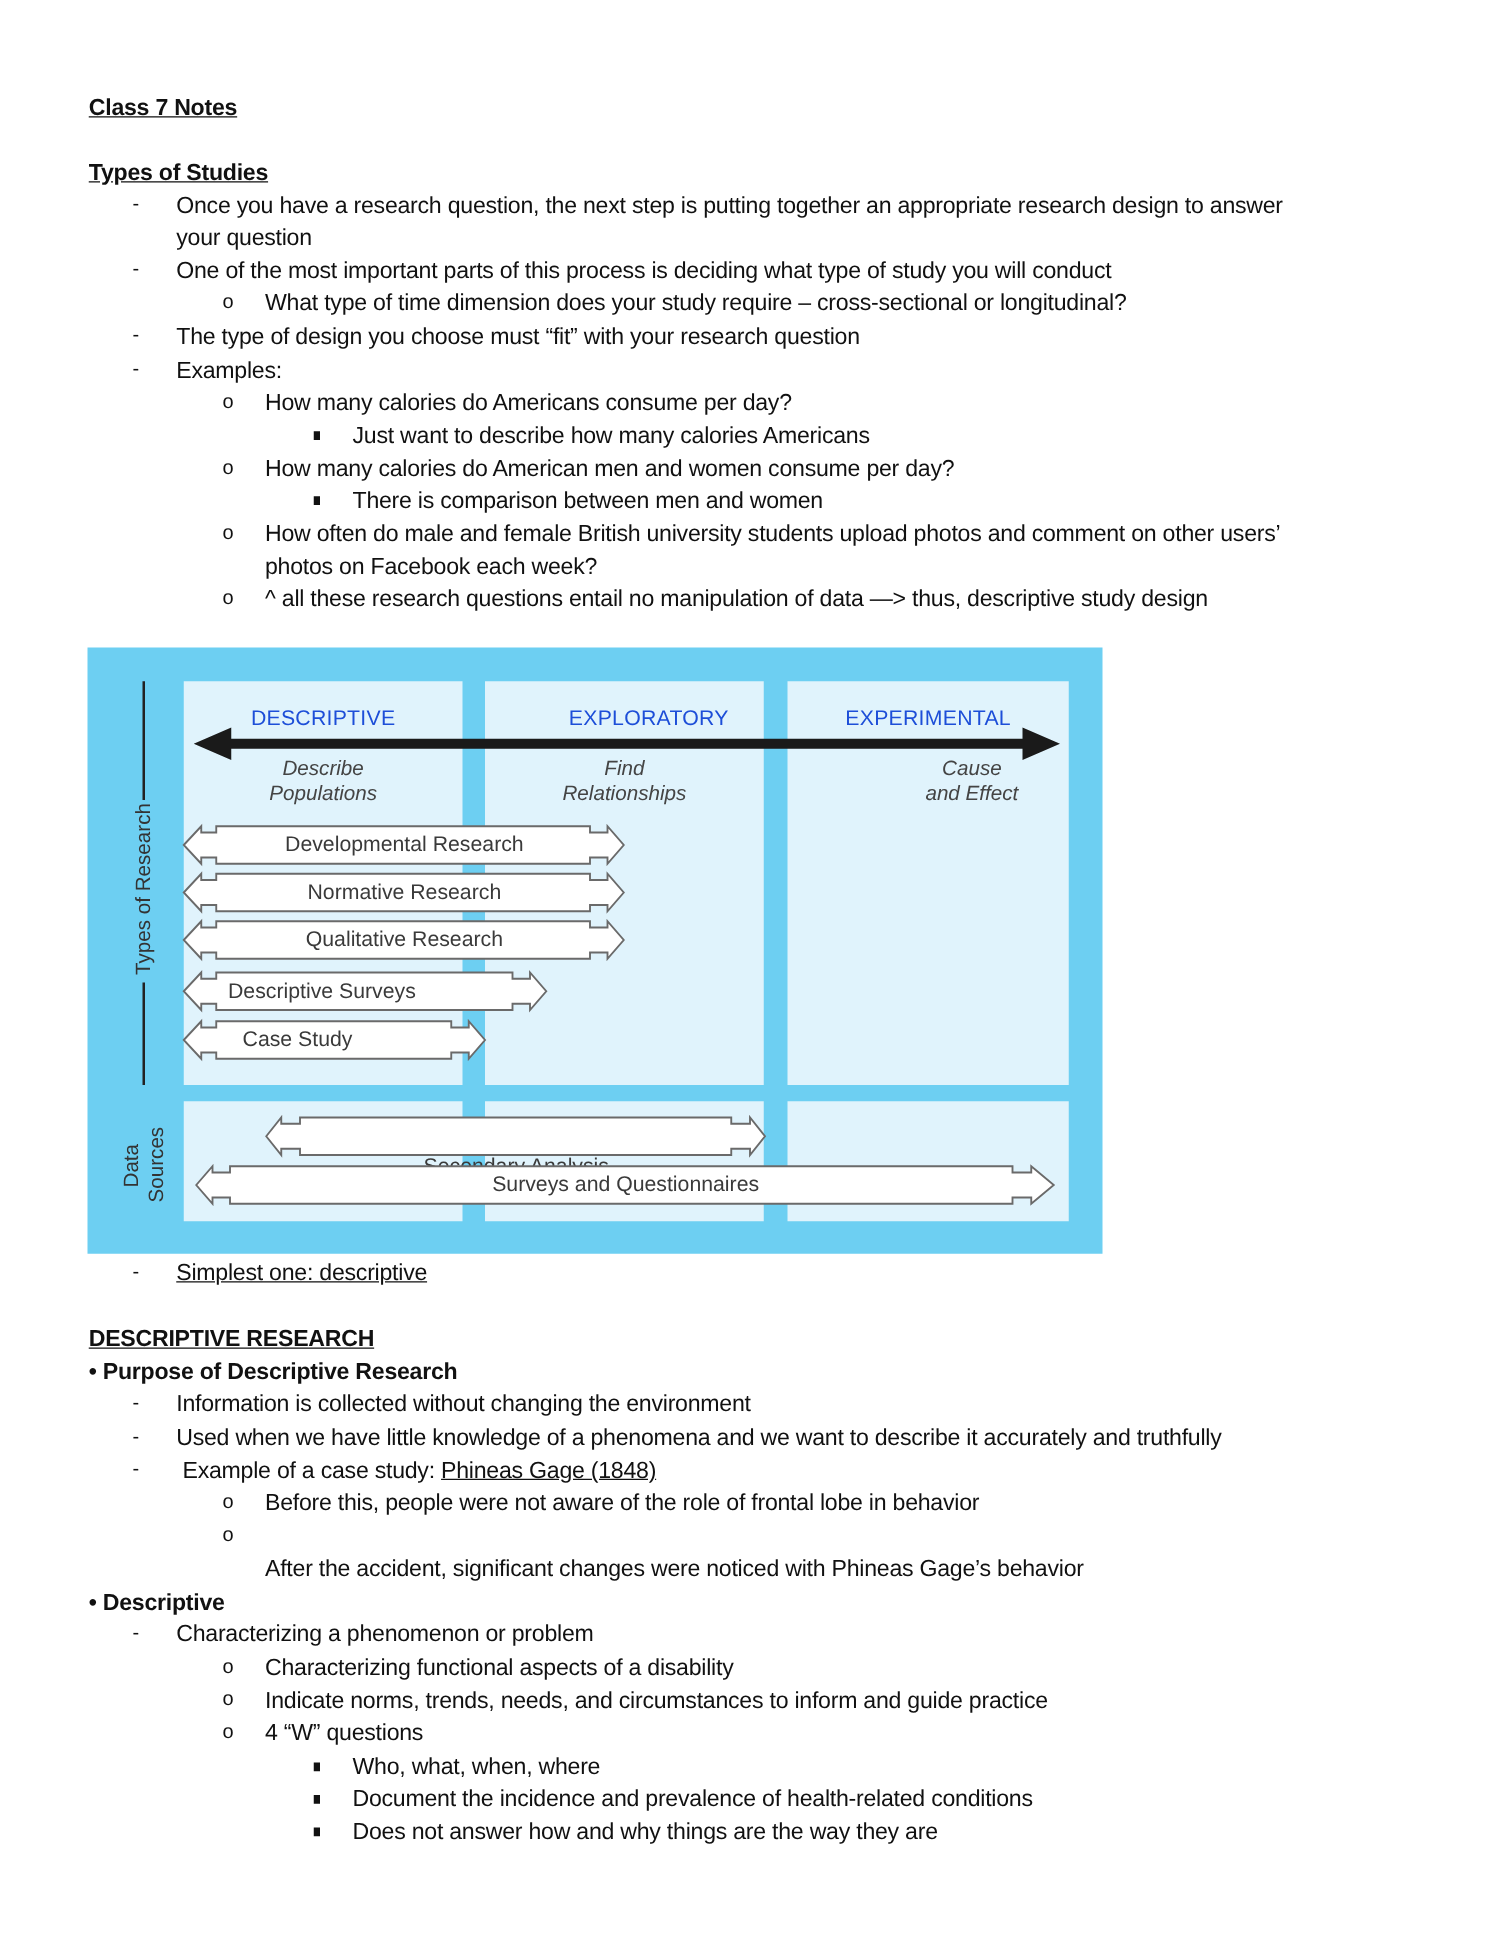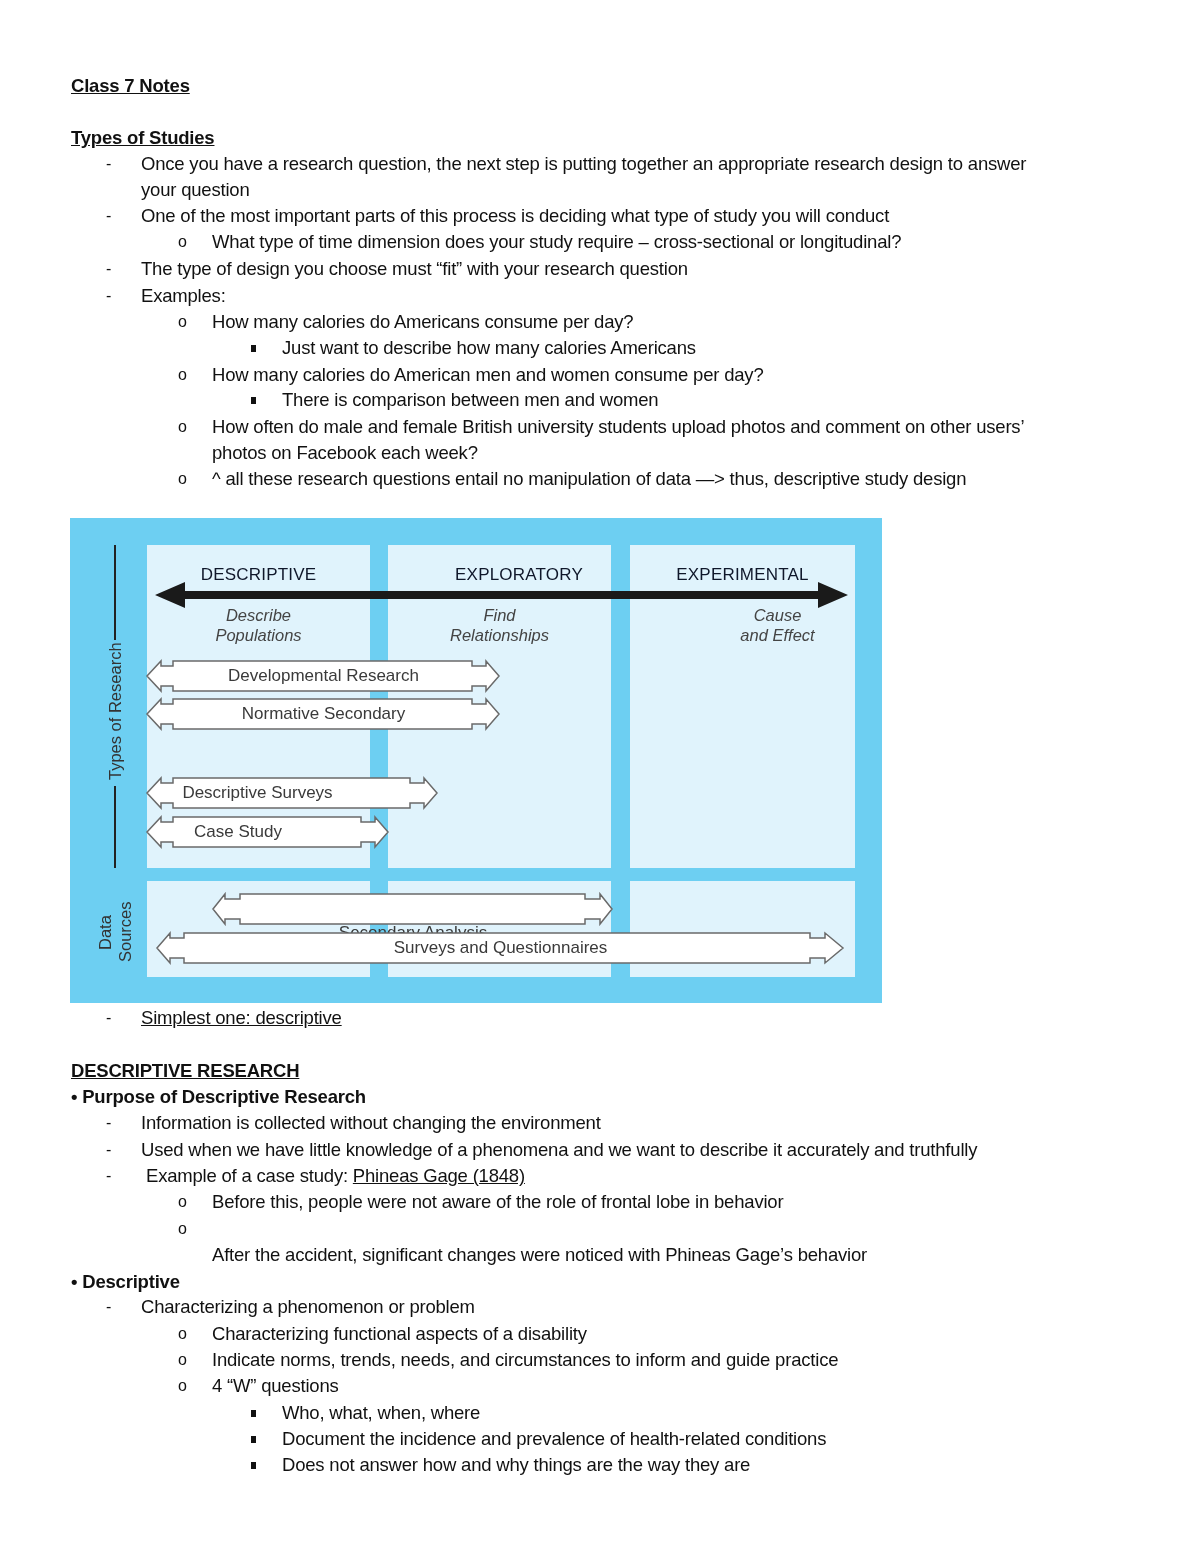--- a/index.html
+++ b/index.html
@@ -9,21 +9,21 @@
   .line { position: absolute; font-size: 18.5px; line-height: 24px; white-space: nowrap; letter-spacing: -0.2px; }
   .heading { font-weight: bold; text-decoration: underline; }
   .bold { font-weight: bold; }
   .u { text-decoration: underline; }
   .marker { position: absolute; font-size: 16px; line-height: 24px; }
   .sq { position: absolute; width: 5px; height: 7px; background: #111; }
 
   
   .diagram { position: absolute; left: 70px; top: 518px; width: 812px; height: 485px; background: #6dcff2; }
   .panel { position: absolute; background: #e0f3fc; }
-  .col-title { position: absolute; font-size: 17px; color: #0f172a; letter-spacing: 0.2px; text-align: center; white-space: nowrap; }
+  .col-title { position: absolute; font-size: 17px; color: #1d4ed8; letter-spacing: 0.2px; text-align: center; white-space: nowrap; }
   .col-sub { position: absolute; font-size: 16.5px; font-style: italic; color: #444; text-align: center; line-height: 20px; white-space: nowrap; }
   .bar { position: absolute; }
   .bar svg { position: absolute; left: 0; top: 0; overflow: visible; }
   .bar-label { position: absolute; top: 0; left: 0; right: 0; text-align: center; font-size: 17px; color: #3a3a3a; white-space: nowrap; }
   .side-label { position: absolute; font-size: 16.5px; color: #333; white-space: nowrap; transform-origin: left top; }
 </style>
 </head>
 <body>
 
 <div class="doc">
@@ -109,21 +109,27 @@
     <div class="bar" style="left:77px; top:141px; width:353px; height:34px;">
       <svg width="353" height="34">
           <polygon points="0,17 14,2 14,7 26,7 26,2 325,2 325,7 339,7 339,2 352,17 339,32 339,27 325,27 325,32 26,32 26,27 14,27 14,32" fill="#fff" stroke="#6a6a6a" stroke-width="1.5"></polygon>
         </svg>
       <div class="bar-label" style="line-height:34px;">Developmental Research</div>
     </div>
     <div class="bar" style="left:77px; top:179px; width:353px; height:34px;">
       <svg width="353" height="34">
           <polygon points="0,17 14,2 14,7 26,7 26,2 325,2 325,7 339,7 339,2 352,17 339,32 339,27 325,27 325,32 26,32 26,27 14,27 14,32" fill="#fff" stroke="#6a6a6a" stroke-width="1.5"></polygon>
         </svg>
-      <div class="bar-label" style="line-height:34px;">Normative Secondary</div>
+      <div class="bar-label" style="line-height:34px;">Normative Research</div>
+    </div>
+    <div class="bar" style="left:77px; top:217px; width:353px; height:34px;">
+      <svg width="353" height="34">
+          <polygon points="0,17 14,2 14,7 26,7 26,2 325,2 325,7 339,7 339,2 352,17 339,32 339,27 325,27 325,32 26,32 26,27 14,27 14,32" fill="#fff" stroke="#6a6a6a" stroke-width="1.5"></polygon>
+        </svg>
+      <div class="bar-label" style="line-height:34px;">Qualitative Research</div>
     </div>
     <div class="bar" style="left:77px; top:258px; width:291px; height:34px;">
       <svg width="291" height="34">
           <polygon points="0,17 14,2 14,7 26,7 26,2 263,2 263,7 277,7 277,2 290,17 277,32 277,27 263,27 263,32 26,32 26,27 14,27 14,32" fill="#fff" stroke="#6a6a6a" stroke-width="1.5"></polygon>
         </svg>
       <div class="bar-label" style="line-height:34px; right:70px;">Descriptive Surveys</div>
     </div>
     <div class="bar" style="left:77px; top:297px; width:242px; height:34px;">
       <svg width="242" height="34">
           <polygon points="0,17 14,2 14,7 26,7 26,2 214,2 214,7 228,7 228,2 241,17 228,32 228,27 214,27 214,32 26,32 26,27 14,27 14,32" fill="#fff" stroke="#6a6a6a" stroke-width="1.5"></polygon>

